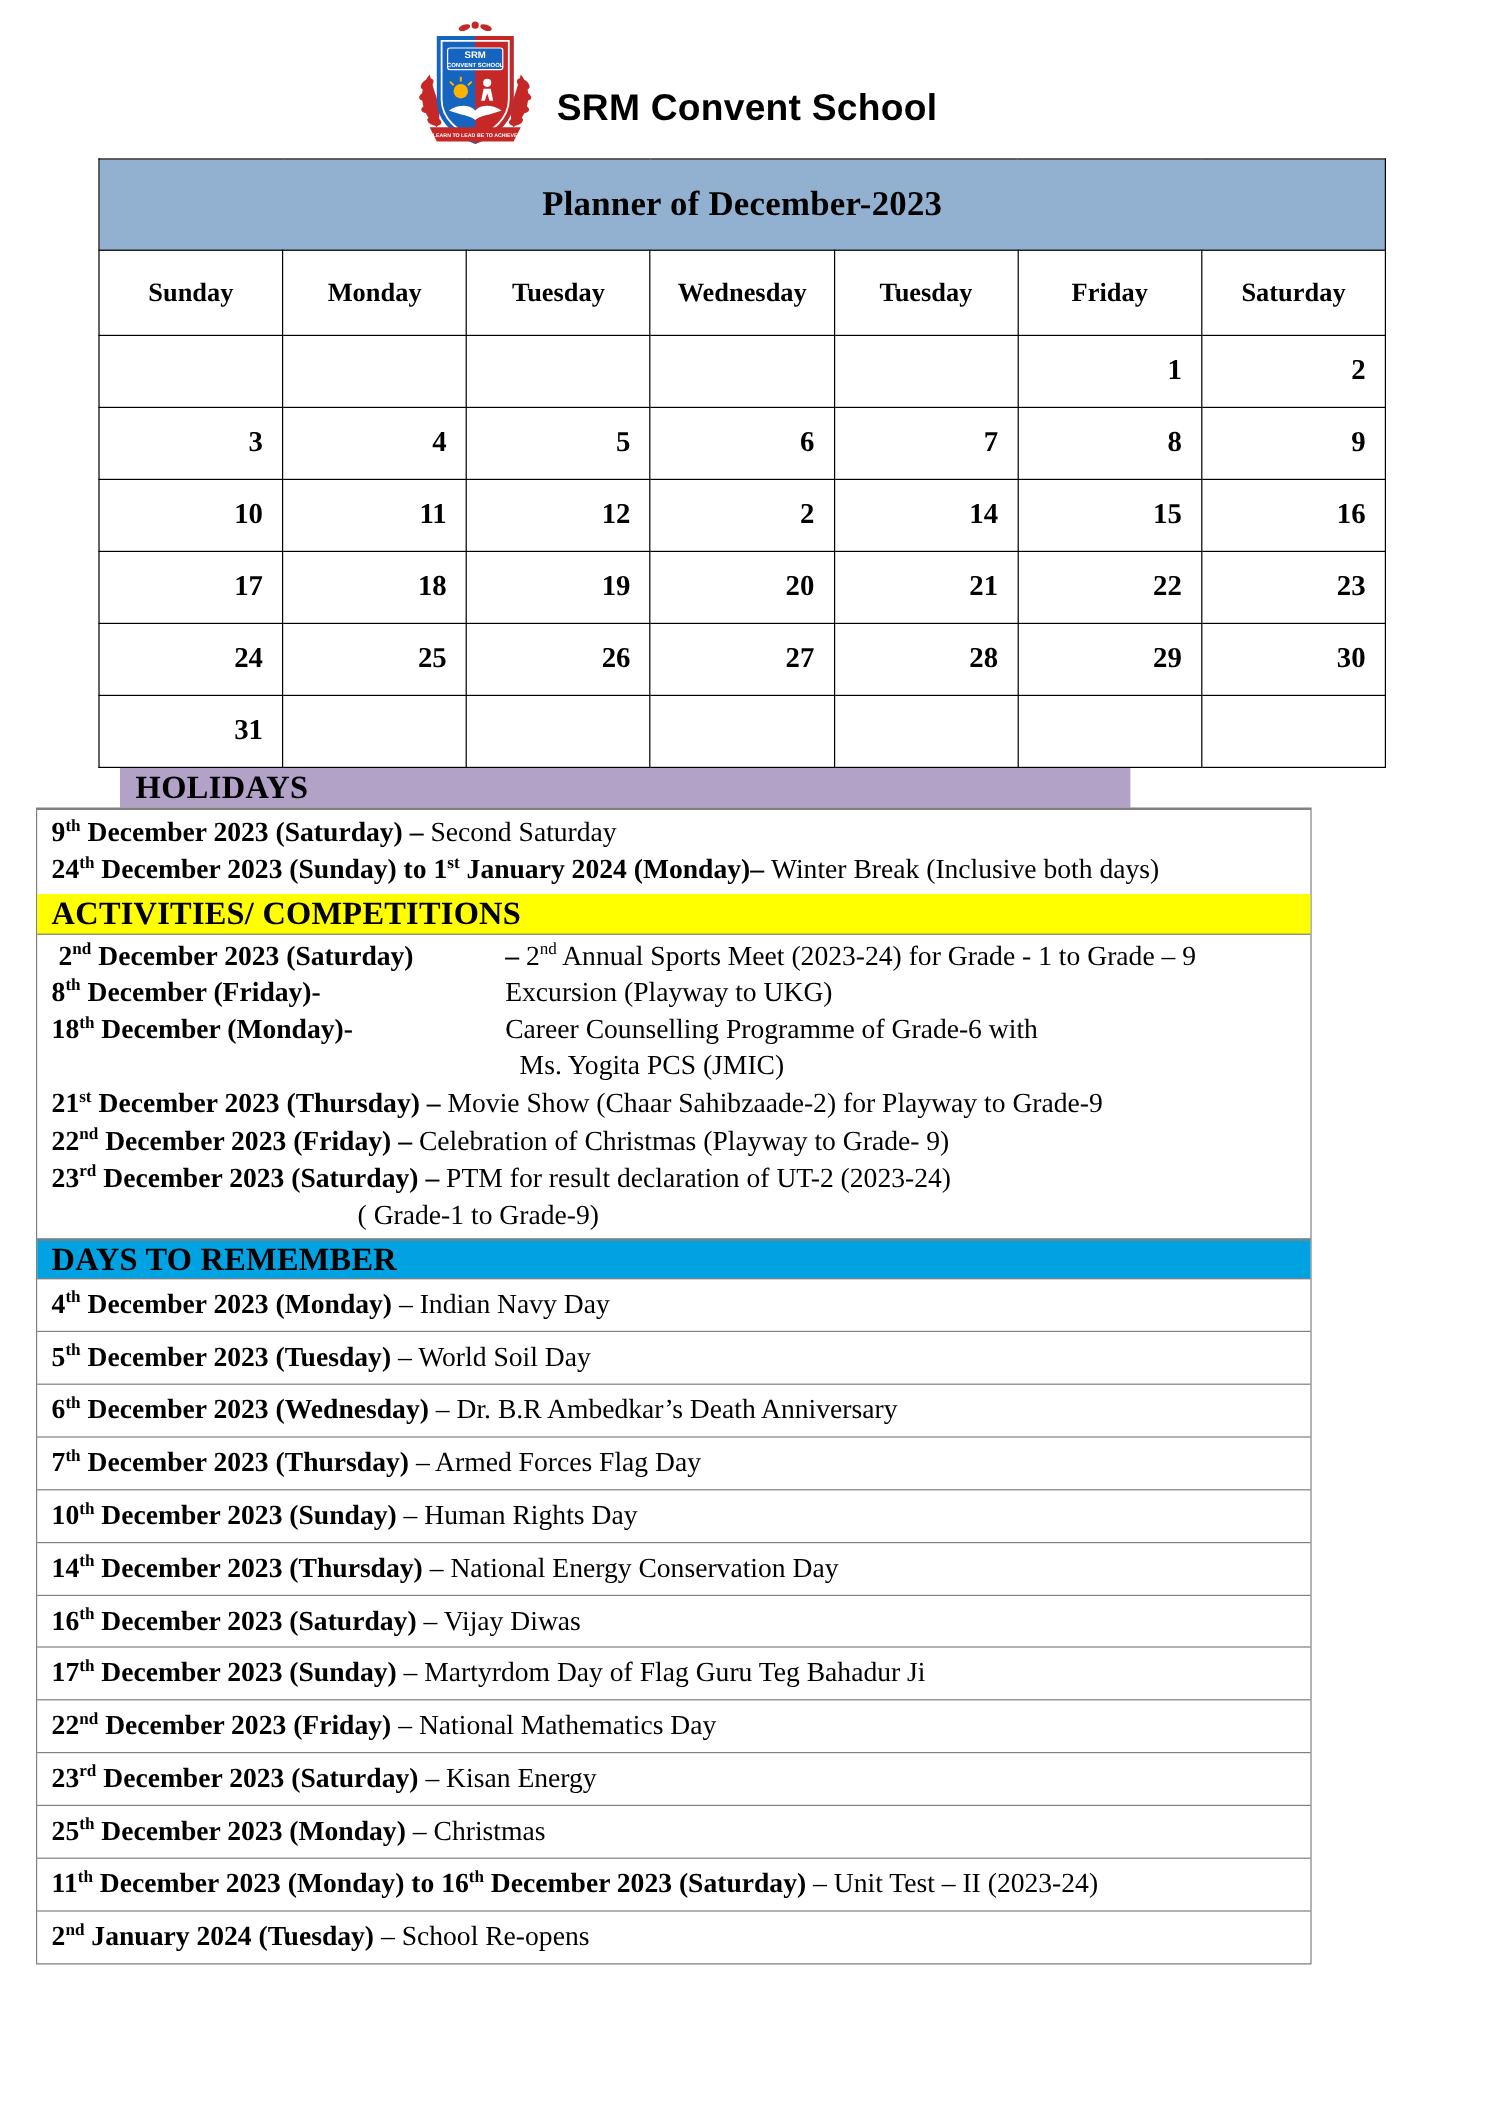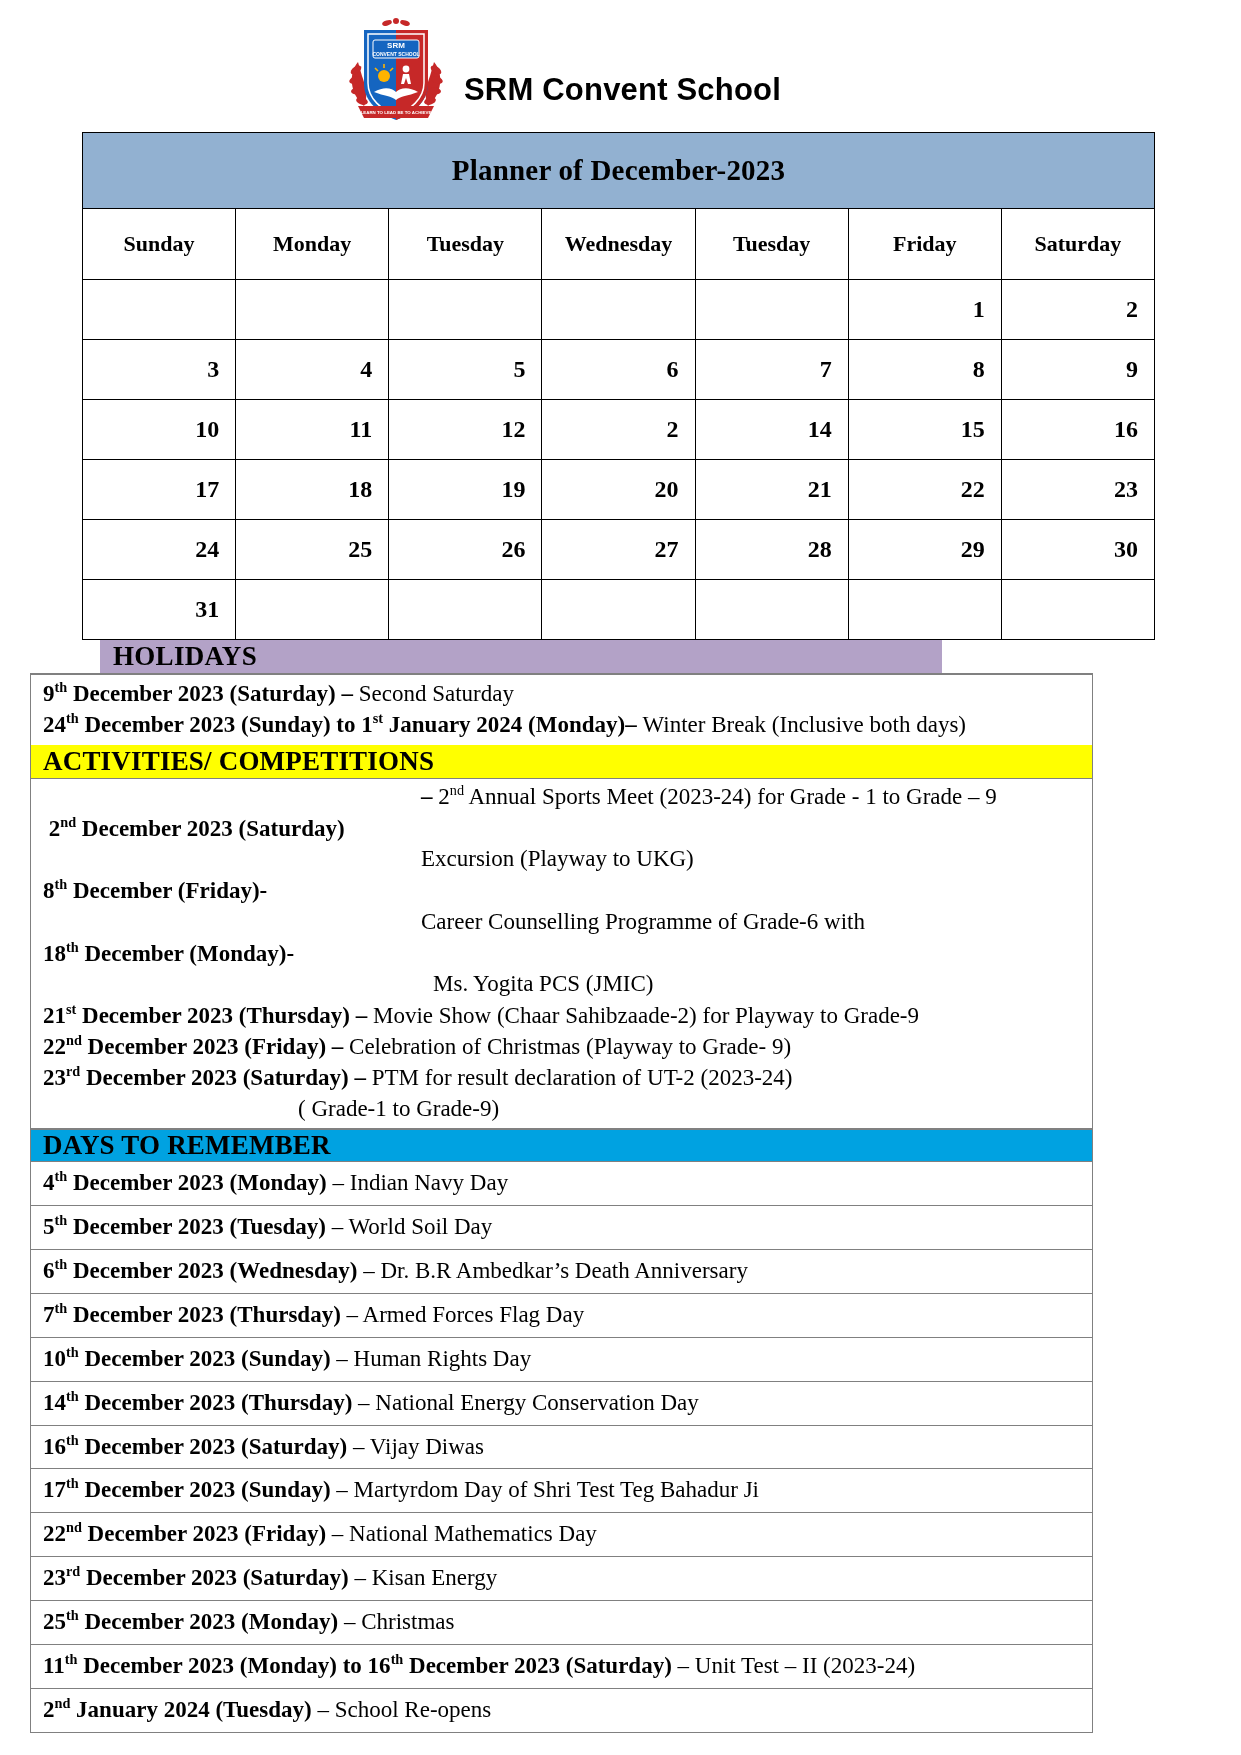--- a/index.html
+++ b/index.html
@@ -117,21 +117,21 @@
     white-space: nowrap;
     font-family: Liberation Serif, serif;
   }
   .line.wrapline { white-space: normal; }
   .line b { font-weight: bold; }
   sup { font-size: 0.62em; vertical-align: super; line-height: 0; font-weight: bold; }
 
   
   .act-line { font-size: 23px; line-height: 1.33; display: flex; }
   .act-date { font-weight: bold; flex: none; }
-  .act-date.w1 { width: 378px; margin-top: 32px; }
+  .act-date.w1 { width: 378px; }
   .act-desc { font-weight: normal; }
   .act-indent { padding-left: 390px; font-size: 23px; line-height: 1.33; }
   .act-center { padding-left: 255px; font-size: 23px; line-height: 1.33; }
 
   
   .dtr-row {
     border-top: 1px solid #808080;
     padding: 6px 6px 7px 12px;
     font-size: 23px;
     line-height: 1.3;
@@ -315,21 +315,21 @@
 
     <div class="bar bar-days" style="background: rgb(0, 162, 225);">DAYS TO REMEMBER</div>
     <div id="dtr-list">
         <div class="dtr-row"><b class="dtr-date">4<sup>th</sup> December 2023 (Monday)</b><span class="dtr-sep">   –   </span><span class="dtr-name"> Indian Navy Day</span></div>
         <div class="dtr-row"><b class="dtr-date">5<sup>th</sup> December 2023 (Tuesday)</b><span class="dtr-sep">   –   </span><span class="dtr-name"> World Soil Day</span></div>
         <div class="dtr-row"><b class="dtr-date">6<sup>th</sup> December 2023 (Wednesday)</b><span class="dtr-sep"> –  </span><span class="dtr-name"> Dr. B.R Ambedkar’s Death Anniversary</span></div>
         <div class="dtr-row"><b class="dtr-date">7<sup>th</sup> December 2023 (Thursday)</b><span class="dtr-sep">   –  </span><span class="dtr-name"> Armed Forces Flag Day</span></div>
         <div class="dtr-row"><b class="dtr-date">10<sup>th</sup> December 2023 (Sunday)</b><span class="dtr-sep">    –  </span><span class="dtr-name"> Human Rights Day</span></div>
         <div class="dtr-row"><b class="dtr-date">14<sup>th</sup> December 2023 (Thursday)</b><span class="dtr-sep"> –  </span><span class="dtr-name">  National Energy Conservation Day</span></div>
         <div class="dtr-row"><b class="dtr-date">16<sup>th</sup> December 2023 (Saturday)</b><span class="dtr-sep">  –  </span><span class="dtr-name">  Vijay Diwas</span></div>
-        <div class="dtr-row"><b class="dtr-date">17<sup>th</sup> December 2023 (Sunday)</b><span class="dtr-sep">  –  </span><span class="dtr-name">  Martyrdom Day of Shri Test Teg Bahadur Ji</span></div>
+        <div class="dtr-row"><b class="dtr-date">17<sup>th</sup> December 2023 (Sunday)</b><span class="dtr-sep">  –  </span><span class="dtr-name">  Martyrdom Day of Flag Guru Teg Bahadur Ji</span></div>
         <div class="dtr-row"><b class="dtr-date">22<sup>nd</sup> December 2023 (Friday)</b><span class="dtr-sep">    –  </span><span class="dtr-name">  National Mathematics Day</span></div>
         <div class="dtr-row"><b class="dtr-date">23<sup>rd</sup> December 2023 (Saturday)</b><span class="dtr-sep"> –  </span><span class="dtr-name">  Kisan Energy</span></div>
         <div class="dtr-row"><b class="dtr-date">25<sup>th</sup> December 2023 (Monday)</b><span class="dtr-sep">   –  </span><span class="dtr-name">  Christmas</span></div>
         <div class="dtr-row"><b class="dtr-date">11<sup>th</sup> December 2023 (Monday) to 16<sup>th</sup> December 2023 (Saturday) </b><span class="dtr-sep">– </span><span class="dtr-name">Unit Test – II (2023-24)</span></div>
         <div class="dtr-row"><b class="dtr-date">2<sup>nd</sup>  January 2024 (Tuesday) </b><span class="dtr-sep">– </span><span class="dtr-name">School Re-opens</span></div>
       </div>
   </div>
 
 </div>
 

